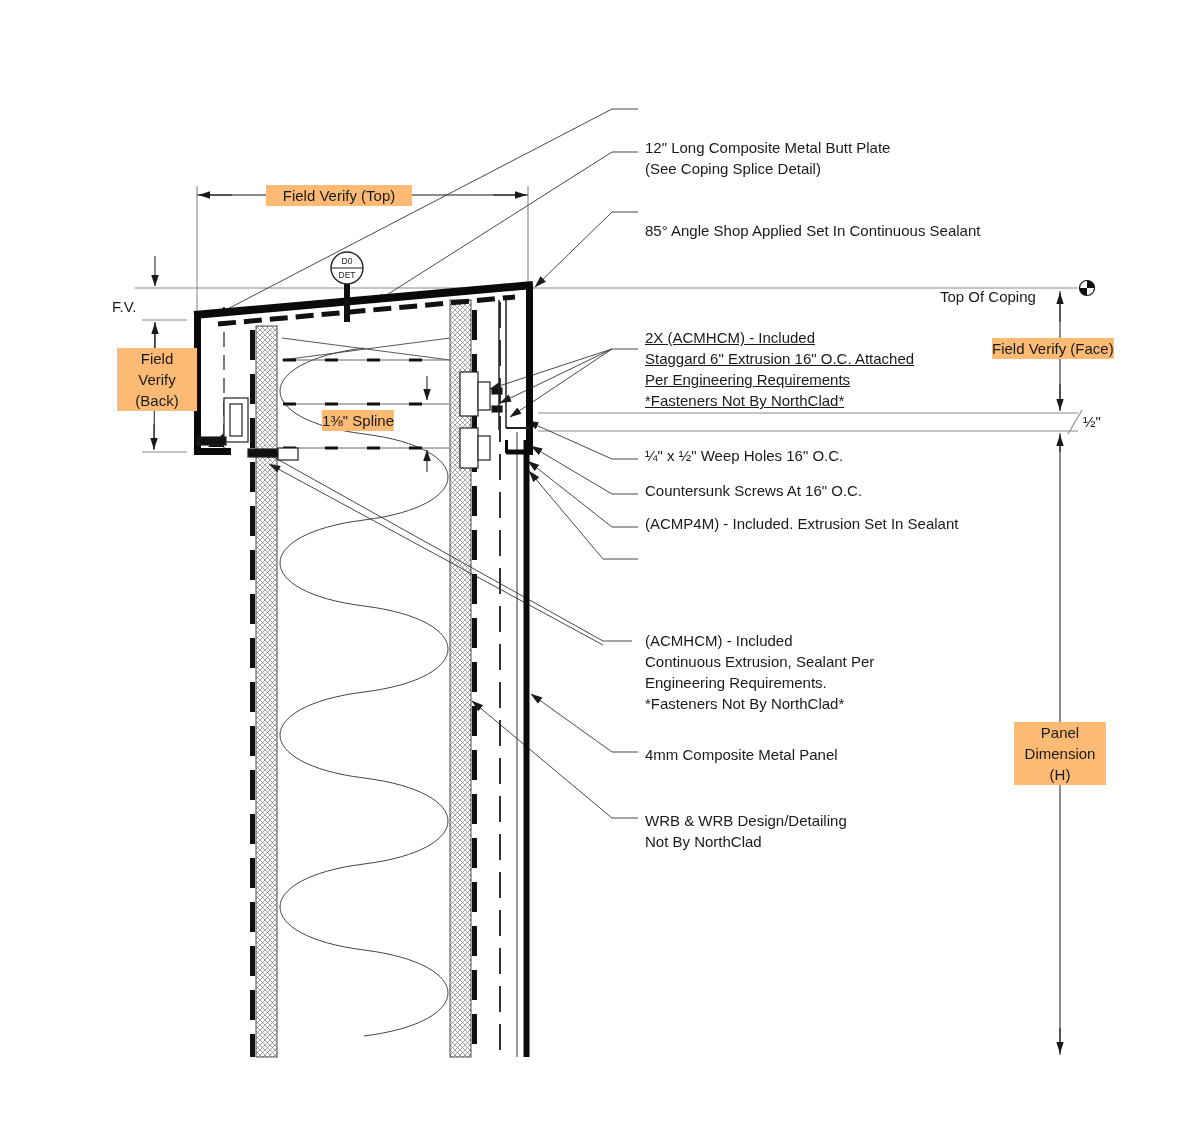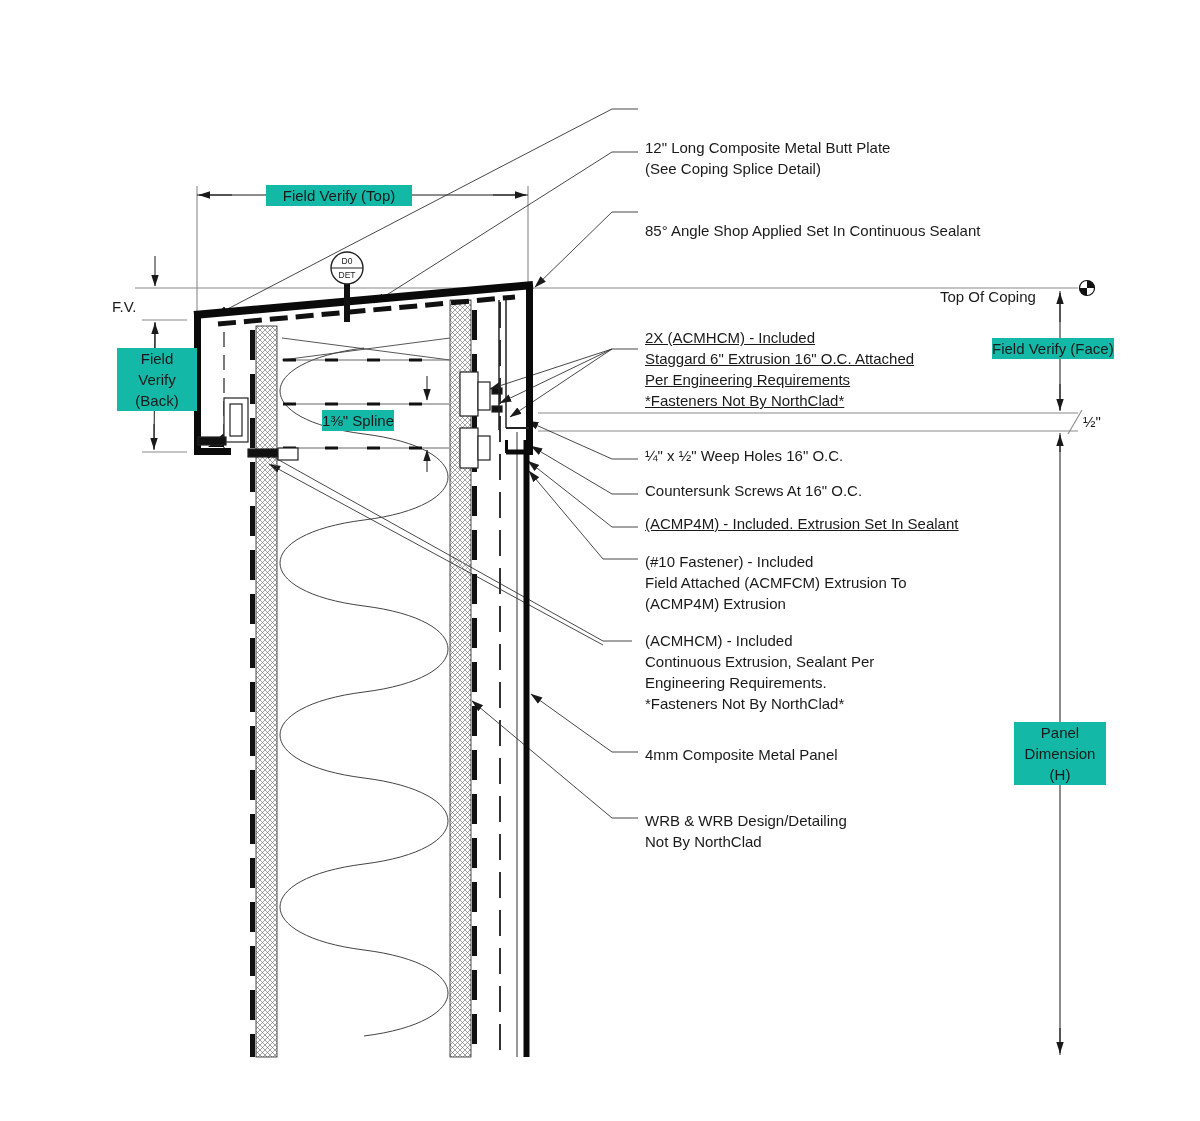--- a/index.html
+++ b/index.html
@@ -2,21 +2,21 @@
 <html><head>
 <meta charset="utf-8">
 <style>
   html,body{margin:0;padding:0;background:#fff;}
   body{width:1200px;height:1121px;position:relative;overflow:hidden;
        font-family:"Liberation Sans", sans-serif;color:#1a1a1a;}
   .stage{position:absolute;left:0;top:0;width:1200px;height:1121px;}
   svg{position:absolute;left:0;top:0;}
   .lbl{position:absolute;font-size:15px;line-height:21px;white-space:nowrap;color:#1a1a1a;}
   .ctr{text-align:center;}
-  .bgw{background:#14b8a6;}
+  .bgw{background:#fdba74;}
   .tiny{font-size:8.5px;line-height:10px;width:34px;text-align:center;}
 </style>
 </head>
 <body>
 
 <div class="stage">
 
 <svg width="1200" height="1121" viewBox="0 0 1200 1121">
   <defs>
     <marker id="arr" viewBox="0 0 10 8" markerWidth="12" markerHeight="9.6" refX="9.5" refY="4" orient="auto" markerUnits="userSpaceOnUse">
@@ -163,27 +163,22 @@
   <div>2X (ACMHCM) - Included</div>
   <div>Staggard 6" Extrusion 16" O.C. Attached</div>
   <div>Per Engineering Requirements</div>
   <div>*Fasteners Not By NorthClad*</div>
 </div>
 
 <div class="lbl" style="left:645px;top:445px;">¼" x ½" Weep Holes 16" O.C.</div>
 
 <div class="lbl" style="left:645px;top:480px;">Countersunk Screws At 16" O.C.</div>
 
-<div class="lbl" style="left:645px;top:513px;text-decoration:underline;">(ACMP4M) - Included. Extrusion Set In Sealant</div>
-
-<div class="lbl" style="left:645px;top:551px;">
-  <div>(#10 Fastener) - Included</div>
-  <div>Field Attached (ACMFCM) Extrusion To</div>
-  <div>(ACMP4M) Extrusion</div>
-</div>
+<div class="lbl" style="left:645px;top:513px;">(ACMP4M) - Included. Extrusion Set In Sealant</div>
+
 
 <div class="lbl" style="left:645px;top:630px;">
   <div>(ACMHCM)  - Included</div>
   <div>Continuous Extrusion, Sealant Per</div>
   <div>Engineering Requirements.</div>
   <div>*Fasteners Not By NorthClad*</div>
 </div>
 
 <div class="lbl" style="left:645px;top:744px;">4mm Composite Metal Panel</div>
 

